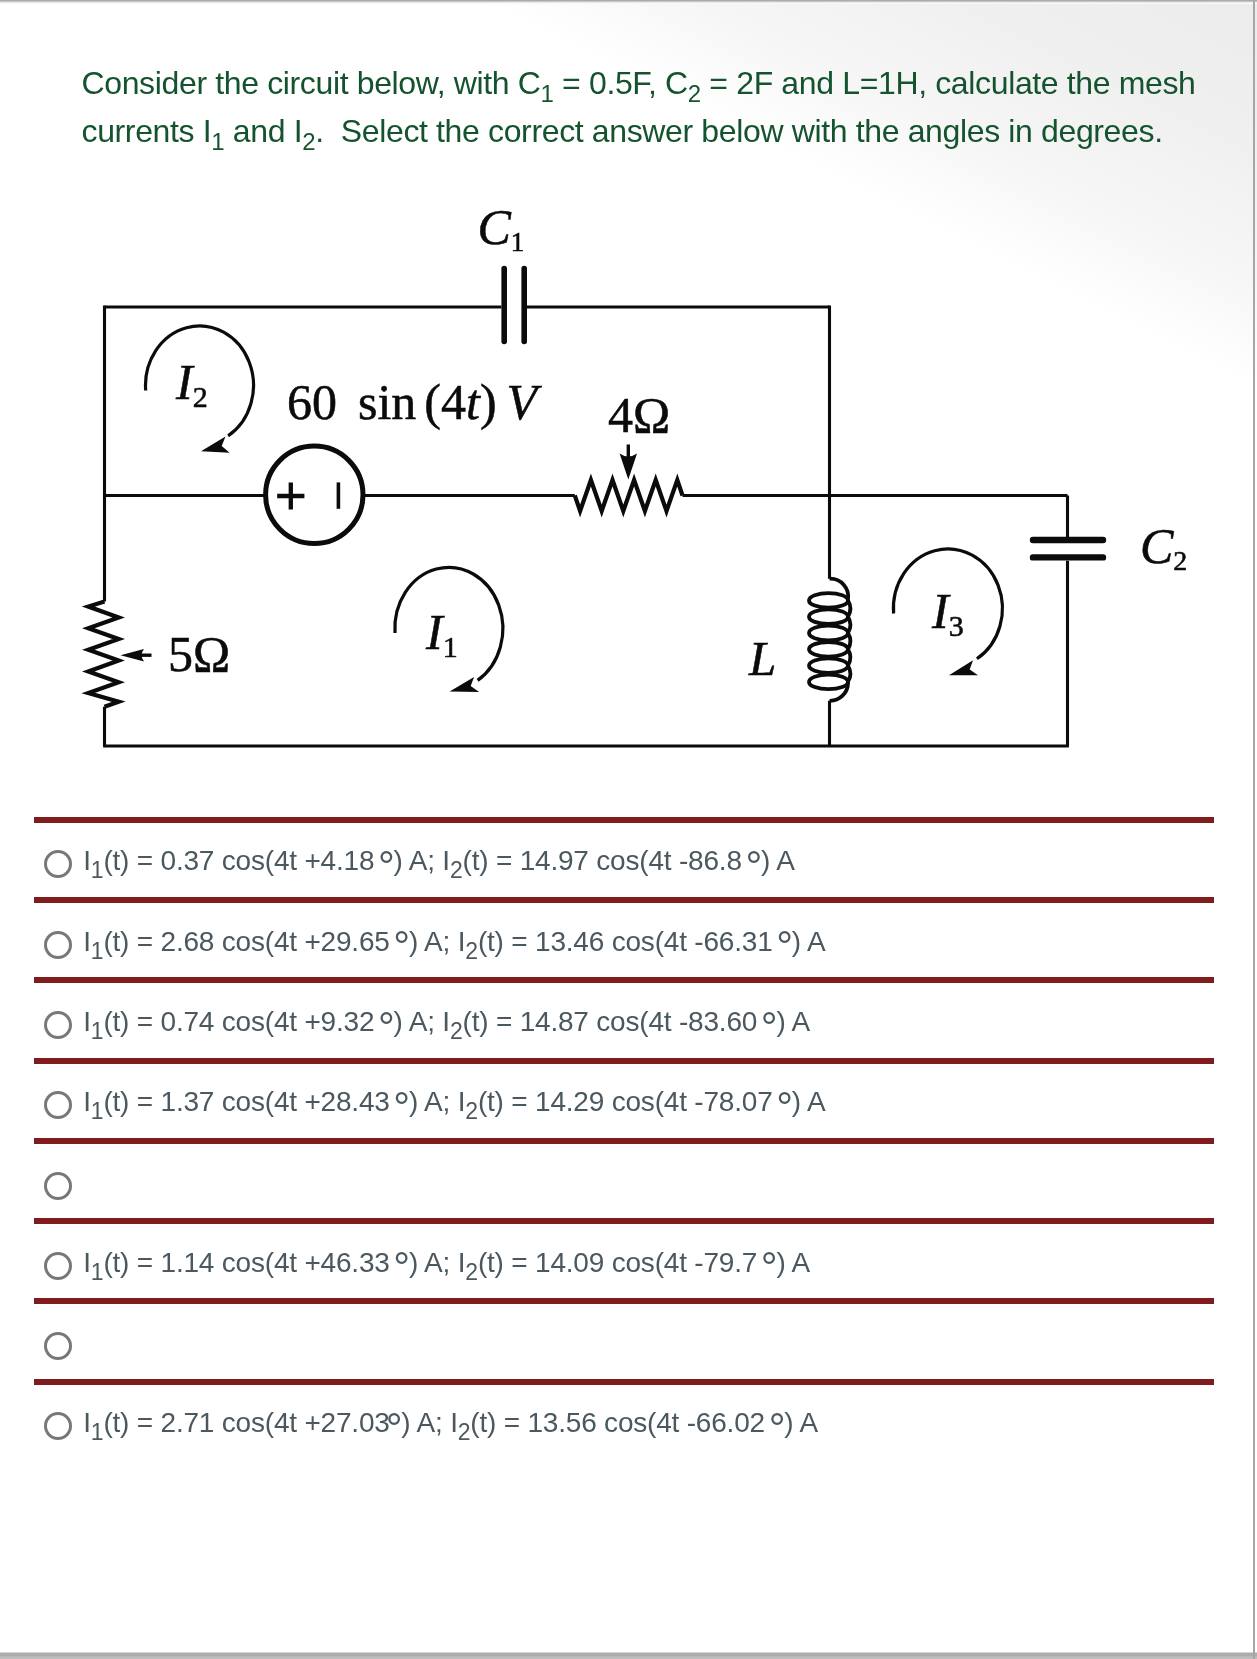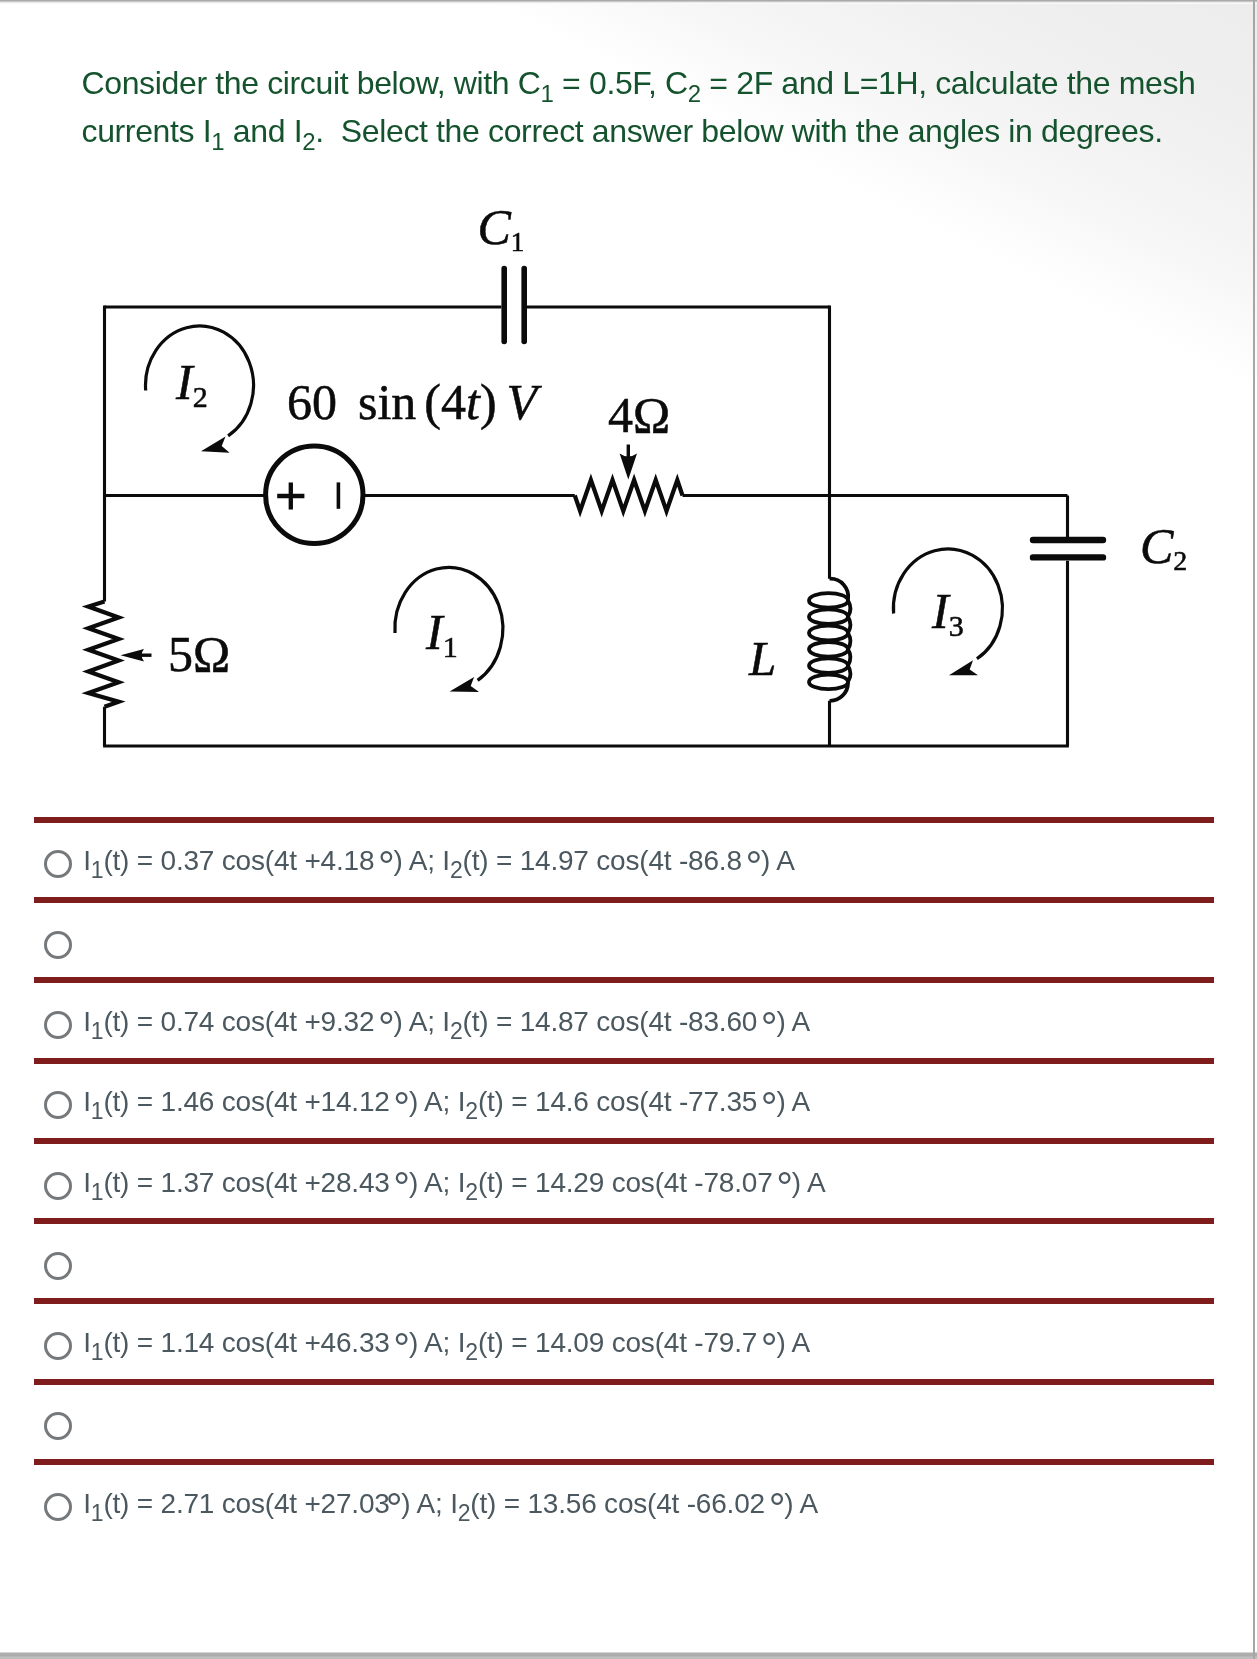--- a/index.html
+++ b/index.html
@@ -110,28 +110,25 @@
   </g>
 </svg>
 
 <div class="answers" style="top:816.8px;">
   <div class="opt">
       <div class="radio"></div>
       <span class="txt">I<sub>1</sub>(t) = 0.37 cos(4t +4.18 <span class="deg">°</span>) A; I<sub>2</sub>(t) = 14.97 cos(4t -86.8 <span class="deg">°</span>) A</span>
     </div>
   <div class="opt">
       <div class="radio"></div>
+      <span class="txt">I<sub>1</sub>(t) = 2.68 cos(4t +29.65 <span class="deg">°</span>) A; I<sub>2</sub>(t) = 13.46 cos(4t -66.31 <span class="deg">°</span>) A</span>
     </div>
   <div class="opt">
       <div class="radio"></div>
       <span class="txt">I<sub>1</sub>(t) = 0.74 cos(4t +9.32 <span class="deg">°</span>) A; I<sub>2</sub>(t) = 14.87 cos(4t -83.60 <span class="deg">°</span>) A</span>
-    </div>
-  <div class="opt">
-      <div class="radio"></div>
-      <span class="txt">I<sub>1</sub>(t) = 1.46 cos(4t +14.12 <span class="deg">°</span>) A; I<sub>2</sub>(t) = 14.6 cos(4t -77.35 <span class="deg">°</span>) A</span>
     </div>
   <div class="opt">
       <div class="radio"></div>
       <span class="txt">I<sub>1</sub>(t) = 1.37 cos(4t +28.43 <span class="deg">°</span>) A; I<sub>2</sub>(t) = 14.29 cos(4t -78.07 <span class="deg">°</span>) A</span>
     </div>
   <div class="opt">
       <div class="radio"></div>
     </div>
   <div class="opt">
       <div class="radio"></div>

